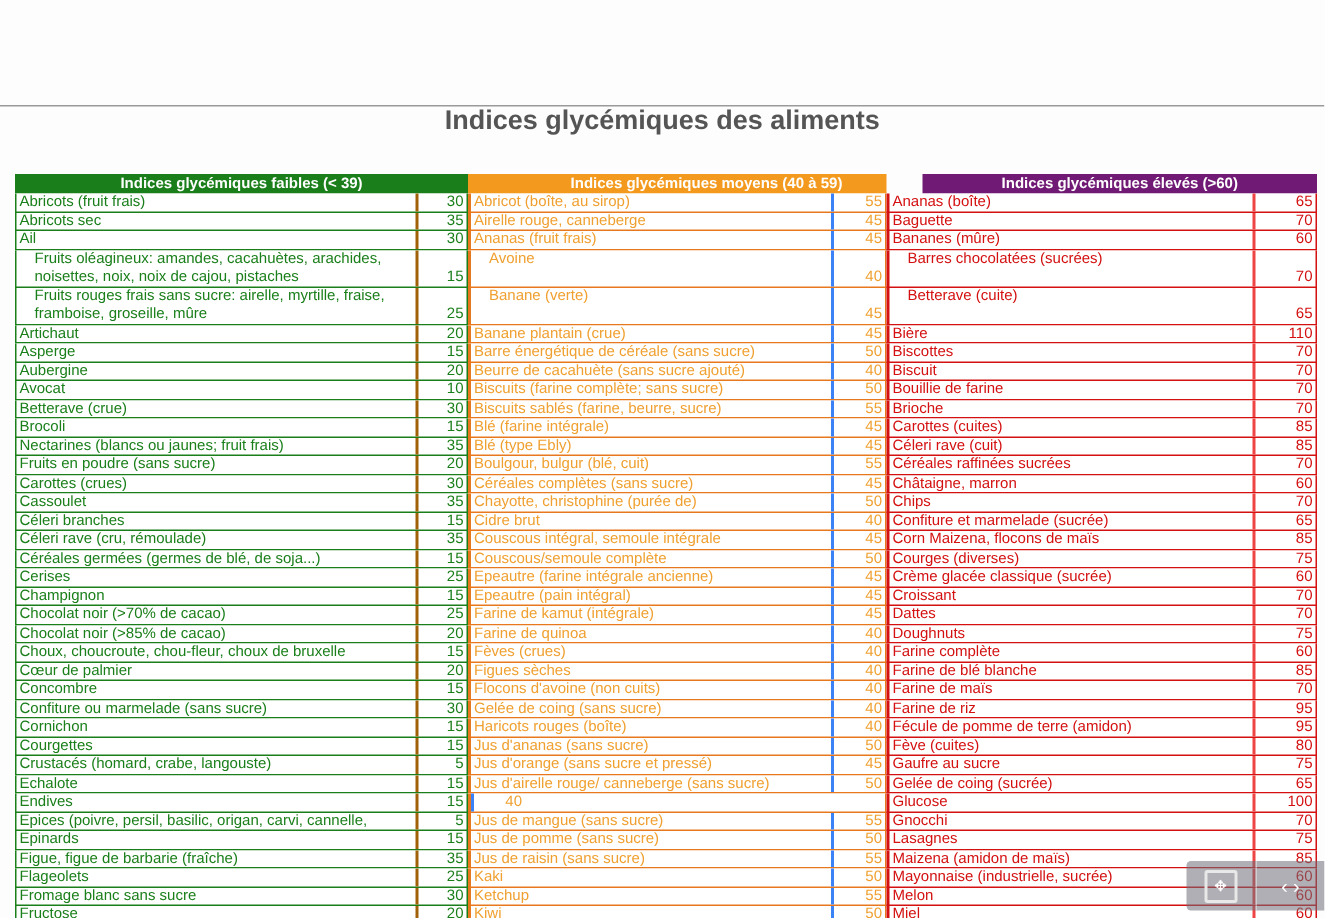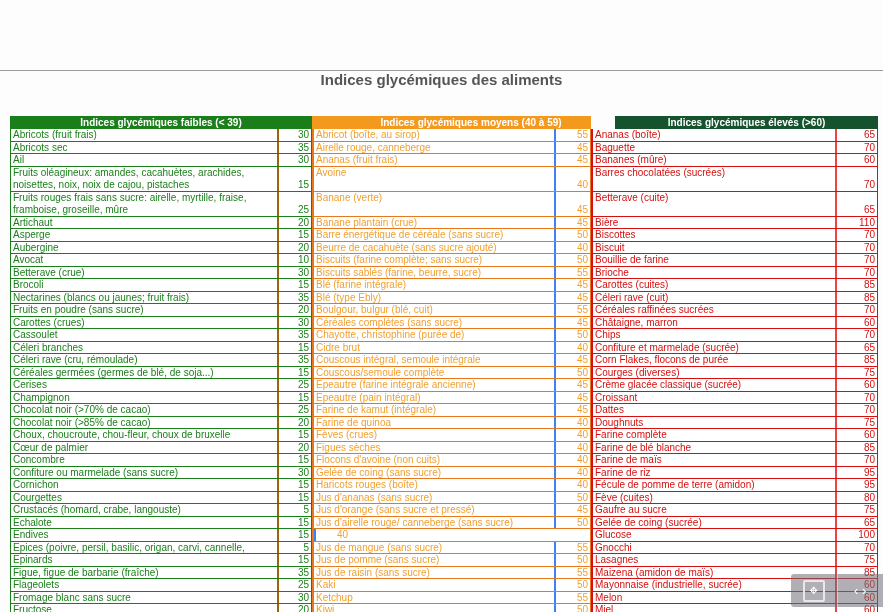--- a/index.html
+++ b/index.html
@@ -1,38 +1,38 @@
 <!DOCTYPE html>
 <html><head>
 <meta charset="utf-8">
 <style>
   html,body{margin:0;padding:0;background:#fdfdfd;}
   body{width:883px;height:612px;position:relative;overflow:hidden;font-family:"Liberation Sans",sans-serif;}
   .topline{position:absolute;left:0;top:70px;width:883px;height:1px;background:#9a9a9a;}
-  .title{position:absolute;left:0;top:71px;width:883px;text-align:center;font-size:15px;color:#555;font-weight:bold;line-height:18px;padding-top:0px;}
+  .title{position:absolute;left:0;top:71px;width:883px;text-align:center;font-size:18px;color:#555;font-weight:bold;line-height:18px;padding-top:0px;}
   .table-wrap{position:absolute;left:10px;top:116px;width:868px;display:flex;}
   .col{display:flex;flex-direction:column;}
   .col.low{width:302px;}
   .col.mid{width:279px;}
   .col.high{width:287px;}
   .hdr{height:13px;line-height:13px;font-size:10px;font-weight:bold;color:#fff;text-align:center;}
   .low .hdr{background:#1a7f1a;}
   .mid .hdr{background:#f39a1e;padding-left:39px;}
-  .high .hdr{background:#14532d;margin-left:24px;}
+  .high .hdr{background:#701a75;margin-left:24px;}
   .row{display:flex;font-size:10px;line-height:11.5px;background:#fff;}
   .row .name{flex:1;padding-left:2px;white-space:nowrap;overflow:hidden;}
   .row .val{text-align:right;padding-right:2px;}
   .low .row{border:1px solid #1a7f1a;border-top:none;color:#1a7f1a;}
   .low .row .val{width:30px;border-left:2px solid #a16207;}
   .mid .row{border:1px solid #e8781e;border-top:none;border-left:2px solid #e8781e;color:#f0a030;}
   .mid .row .val{width:32px;border-left:2px solid #3b82f6;}
   .high .row{border:1px solid #d41010;border-top:none;border-left:2px solid #d41010;color:#d41010;}
   .high .row .val{width:38px;border-left:2px solid #ef4444;}
   .row.tall{height:24px;}
-  .row.tall .name{white-space:normal;line-height:12px;}
+  .row.tall .name{white-space:normal;line-height:12px;margin-left:10px;}
   .row.tall .val{display:flex;align-items:flex-end;justify-content:flex-end;}
   .row.single{height:11.5px;}
   .overlay{position:absolute;left:791px;top:574px;width:92px;height:33px;display:flex;background:rgba(110,110,120,0.55);border-radius:3px 0 0 3px;}
   .ov-btn{width:46px;height:33px;display:flex;align-items:center;justify-content:center;color:#fff;font-size:13px;}
   .ov-btn .box{width:18px;height:18px;border:2px solid #e8e8e8;border-radius:2px;display:flex;align-items:center;justify-content:center;font-size:10px;color:#fff;}
   .ov-sep{width:1px;background:rgba(255,255,255,0.4);}
 </style>
 </head>
 <body>
 
@@ -401,21 +401,21 @@
       </div>
       <div class="row single">
         <span class="name">Chips</span>
         <span class="val">70</span>
       </div>
       <div class="row single">
         <span class="name">Confiture et marmelade (sucrée)</span>
         <span class="val">65</span>
       </div>
       <div class="row single">
-        <span class="name">Corn Flakes, flocons de purée</span>
+        <span class="name">Corn Maizena, flocons de maïs</span>
         <span class="val">85</span>
       </div>
       <div class="row single">
         <span class="name">Courges (diverses)</span>
         <span class="val">75</span>
       </div>
       <div class="row single">
         <span class="name">Crème glacée classique (sucrée)</span>
         <span class="val">60</span>
       </div>

